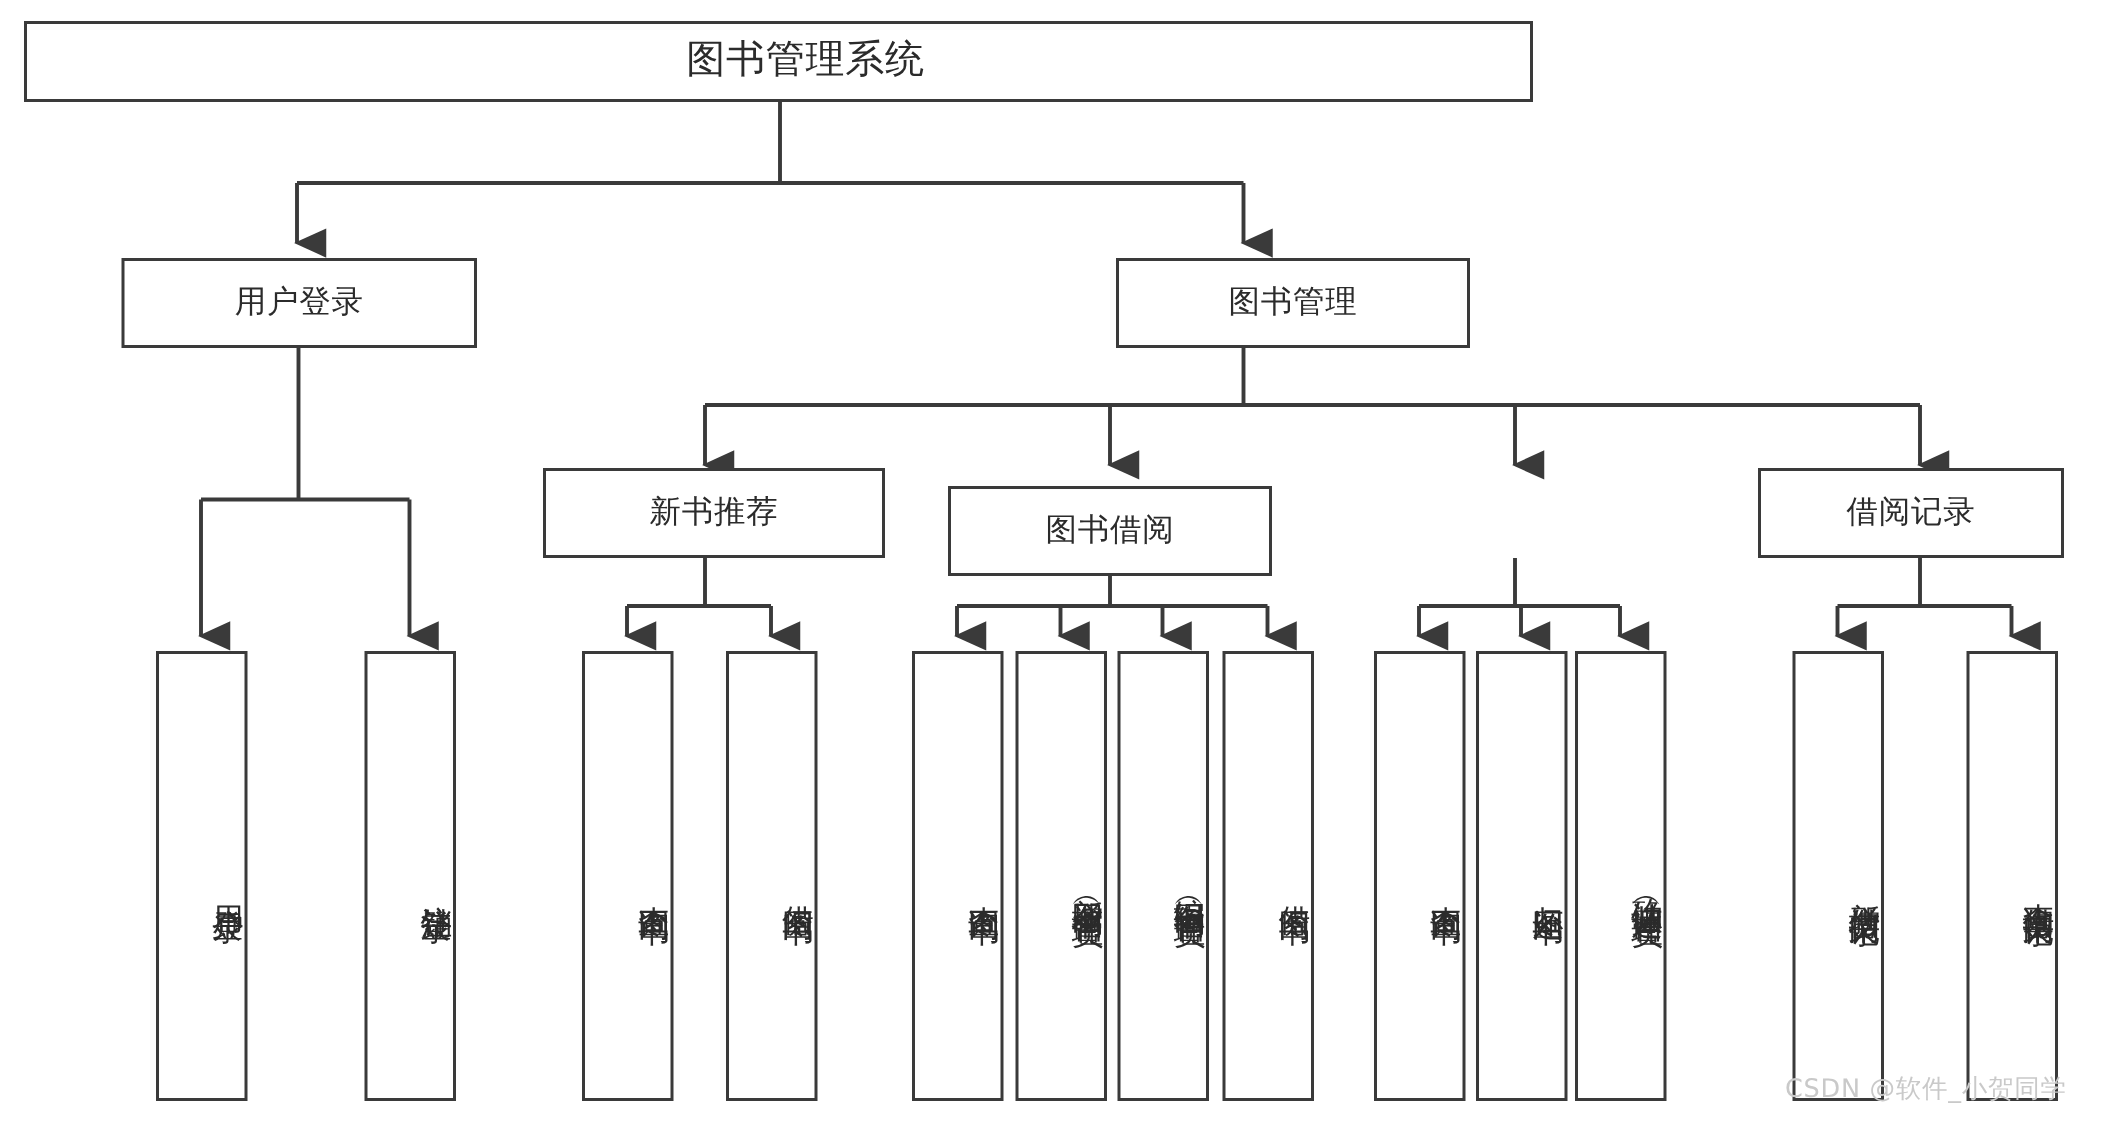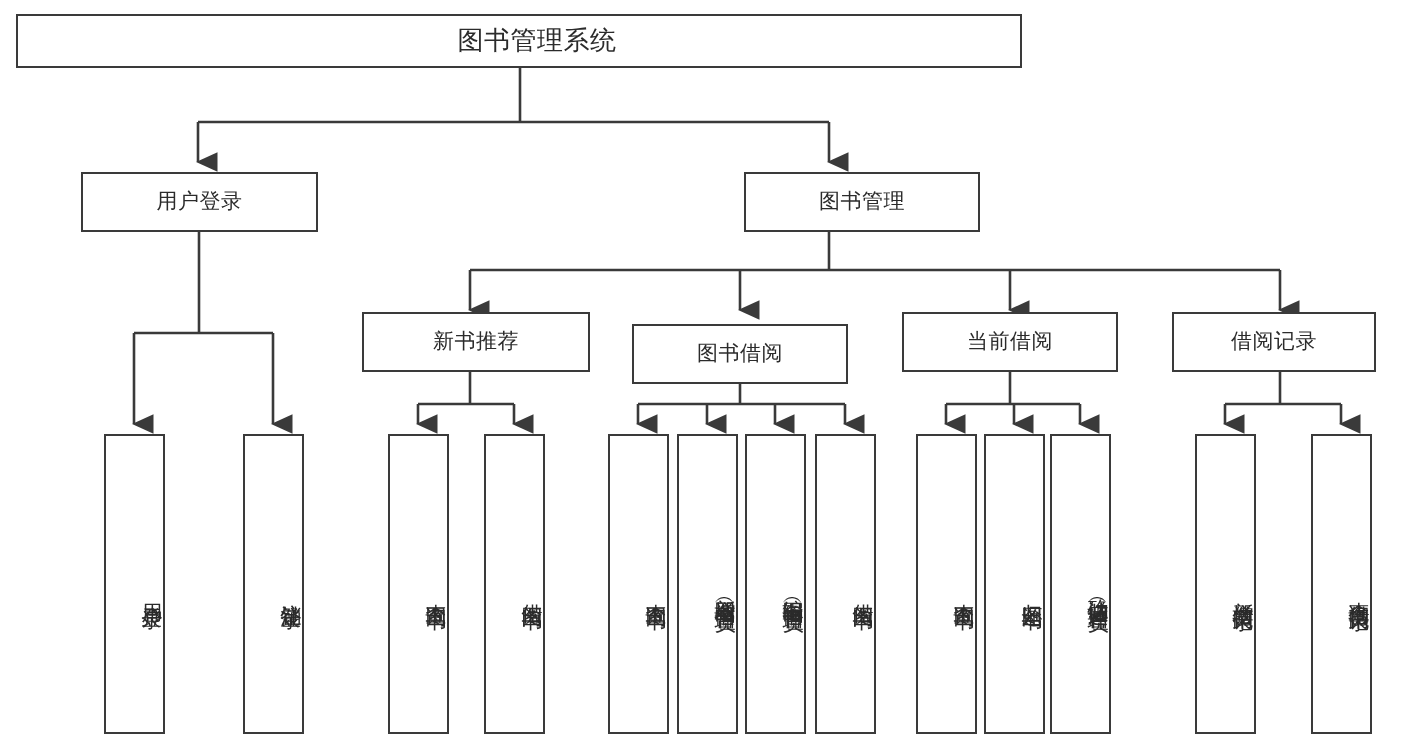--- a/index.html
+++ b/index.html
@@ -136,23 +136,20 @@
   <div class="node node-h" style="left:711px; top:172px; width:236px; height:60px;margin-left:33px;">
     <span>图书管理</span>
   </div>
 
   <div class="node node-h" style="left:362px; top:312px; width:228px; height:60px;">
     <span>新书推荐</span>
   </div>
   <div class="node node-h" style="left:632px; top:312px; width:216px; height:60px;margin-top:12px;">
     <span>图书借阅</span>
   </div>
-  <div class="node node-h" style="left:902px; top:312px; width:216px; height:60px;">
-    <span>当前借阅</span>
-  </div>
   <div class="node node-h" style="left:1172px; top:312px; width:204px; height:60px;">
     <span>借阅记录</span>
   </div>
 
   <div class="node node-v" style="left:104px; top:434px; width:61px; height:300px;">
     <span class="vtext">用户登录</span>
   </div>
   <div class="node node-v" style="left:243px; top:434px; width:61px; height:300px;">
     <span class="vtext">注销登录</span>
   </div>
@@ -187,14 +184,15 @@
     <span class="vtext">确认归还（管理员）</span>
   </div>
 
   <div class="node node-v" style="left:1195px; top:434px; width:61px; height:300px;">
     <span class="vtext">新增借阅记录</span>
   </div>
   <div class="node node-v" style="left:1311px; top:434px; width:61px; height:300px;">
     <span class="vtext">查询借阅记录</span>
   </div>
 
+  <div class="watermark">CSDN @软件_小贺同学</div>
 
 </div>
 
 </body></html>

